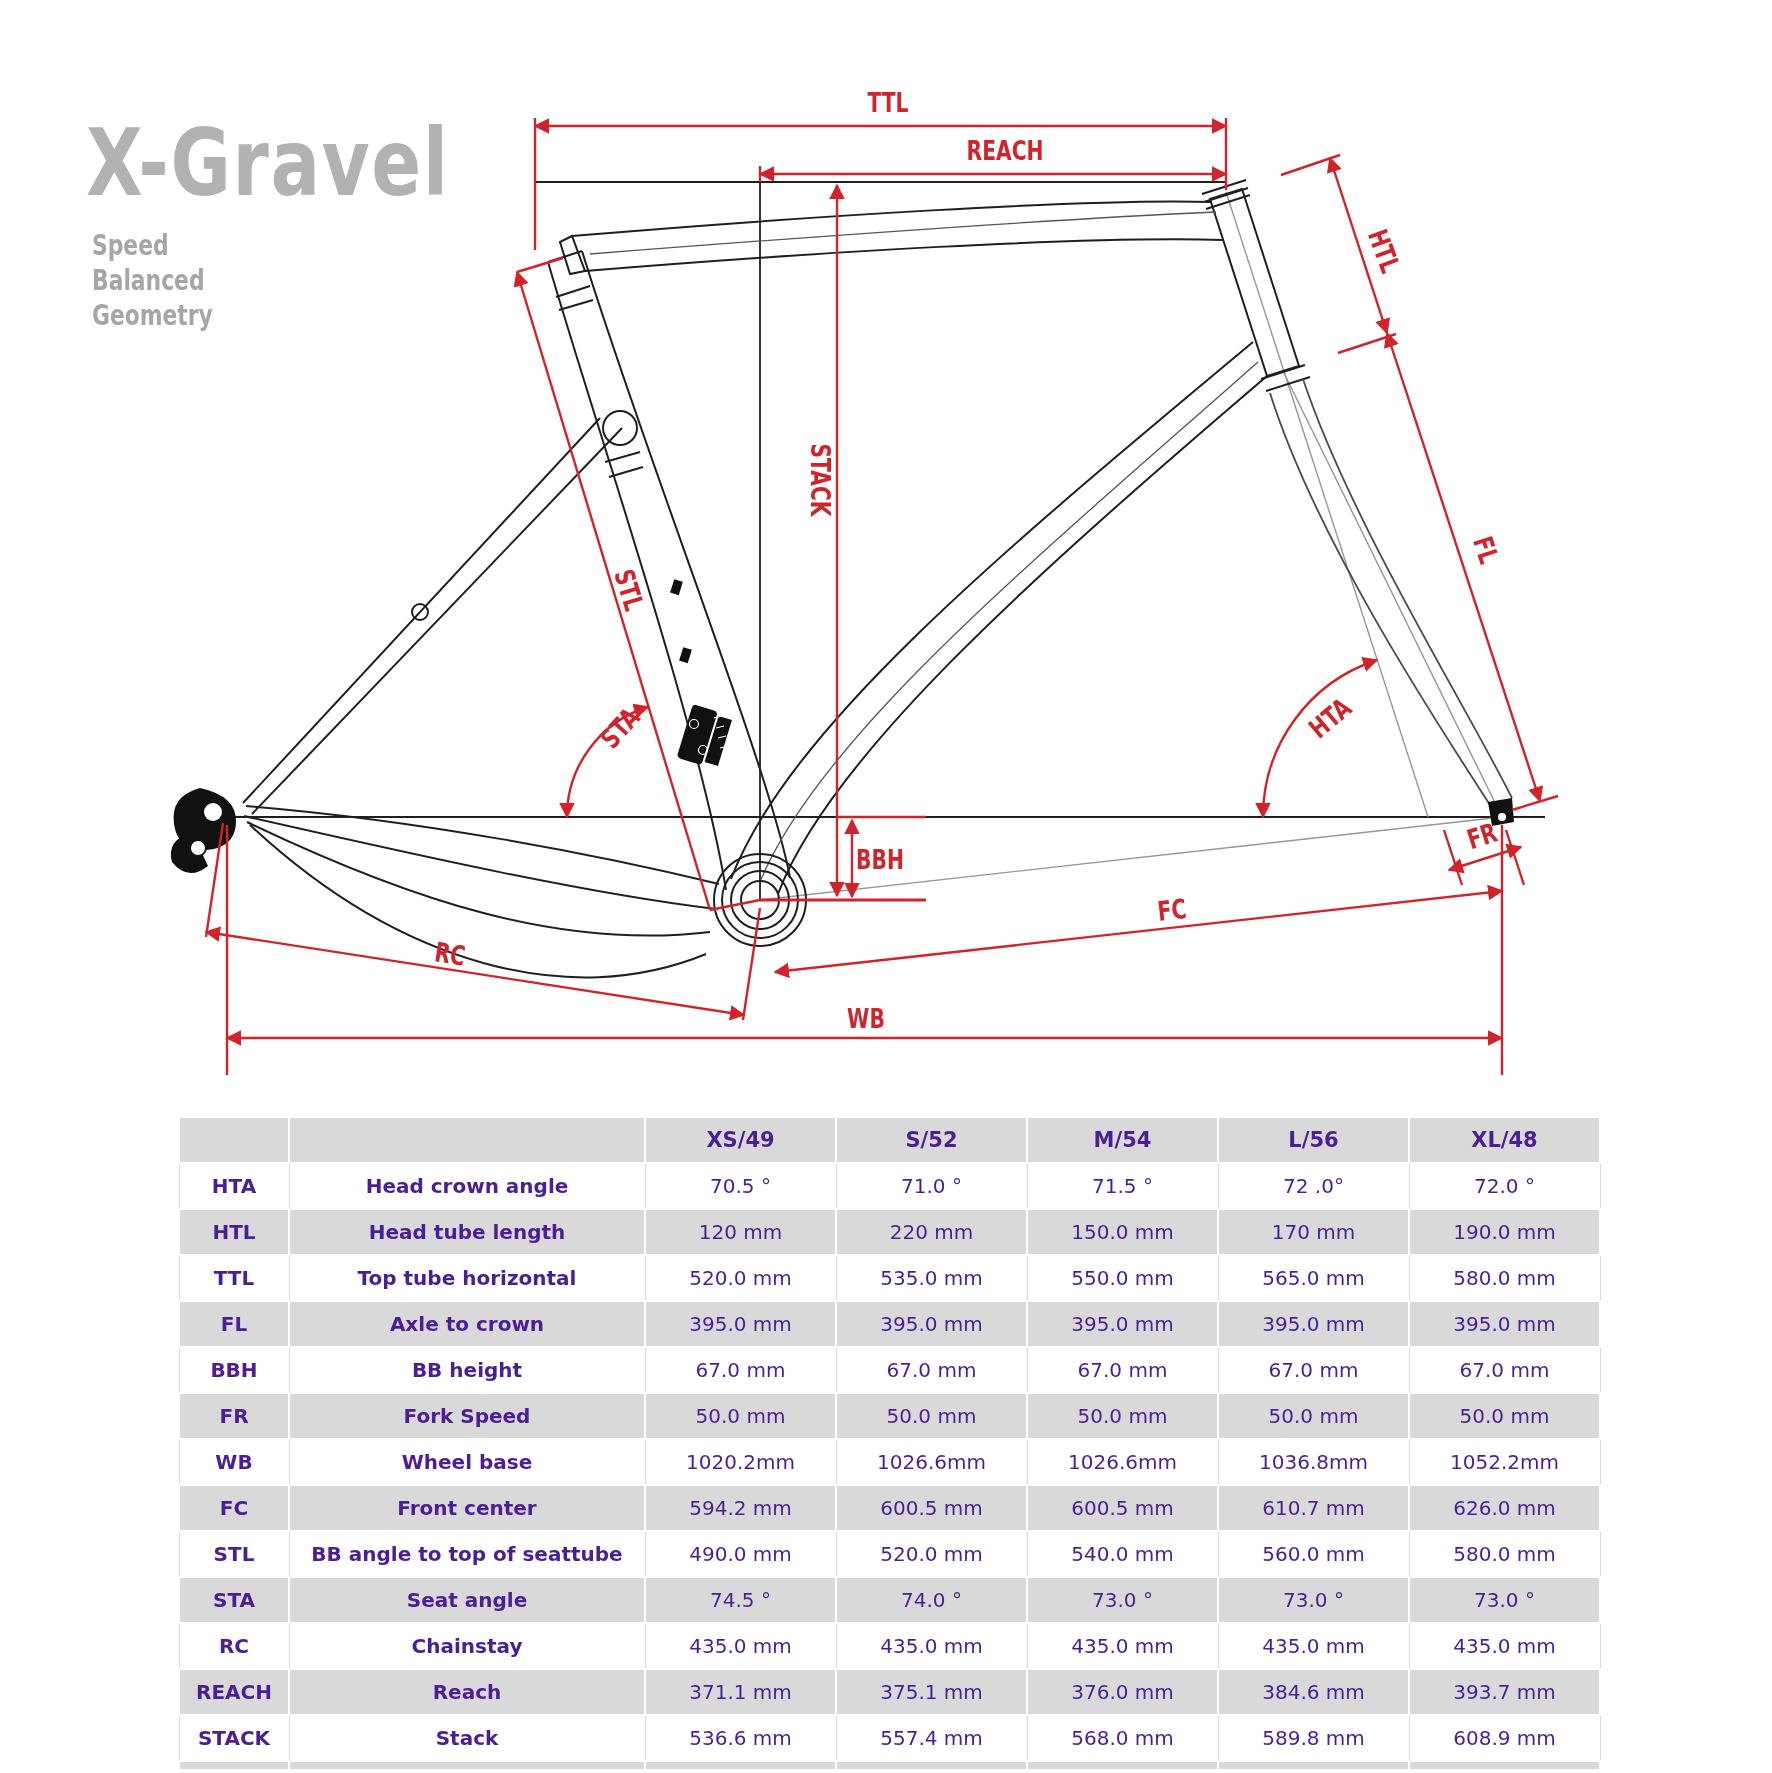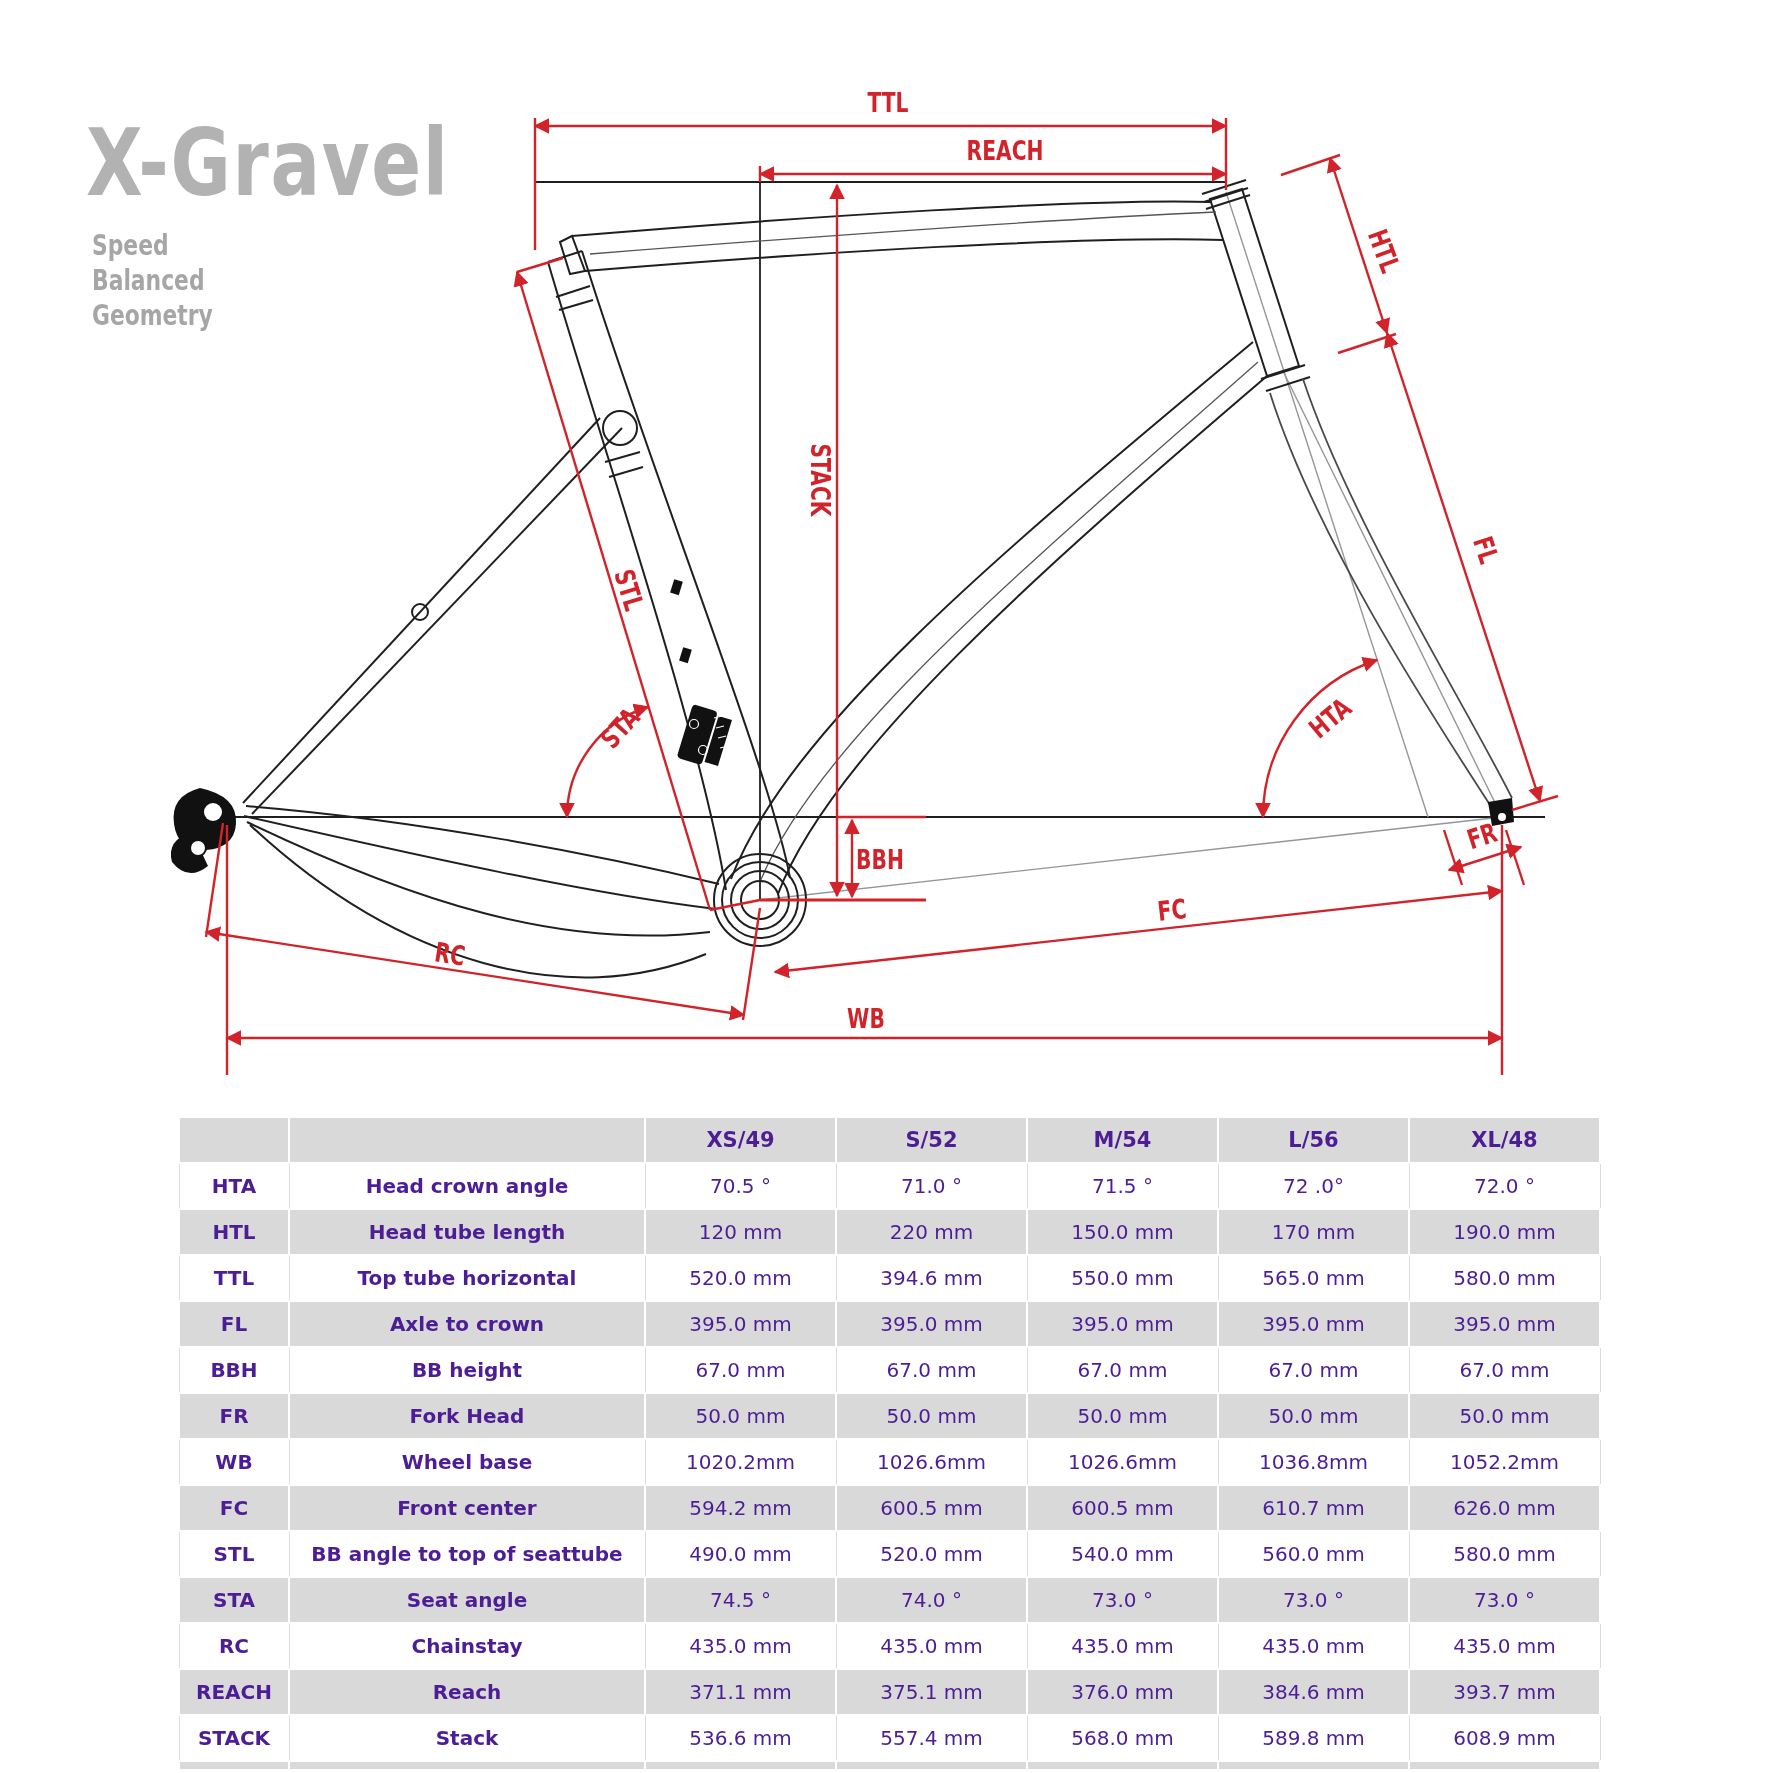--- a/index.html
+++ b/index.html
@@ -222,21 +222,21 @@
           <td>120 mm</td>
           <td>220 mm</td>
           <td>150.0 mm</td>
           <td>170 mm</td>
           <td>190.0 mm</td>
         </tr>
         <tr>
           <th class="abbr">TTL</th>
           <td class="desc">Top tube horizontal</td>
           <td>520.0 mm</td>
-          <td>394.6 mm</td>
+          <td>535.0 mm</td>
           <td>550.0 mm</td>
           <td>565.0 mm</td>
           <td>580.0 mm</td>
         </tr>
         <tr>
           <th class="abbr">FL</th>
           <td class="desc">Axle to crown</td>
           <td>395.0 mm</td>
           <td>395.0 mm</td>
           <td>395.0 mm</td>
@@ -247,21 +247,21 @@
           <th class="abbr">BBH</th>
           <td class="desc">BB height</td>
           <td>67.0 mm</td>
           <td>67.0 mm</td>
           <td>67.0 mm</td>
           <td>67.0 mm</td>
           <td>67.0 mm</td>
         </tr>
         <tr>
           <th class="abbr">FR</th>
-          <td class="desc">Fork Head</td>
+          <td class="desc">Fork Speed</td>
           <td>50.0 mm</td>
           <td>50.0 mm</td>
           <td>50.0 mm</td>
           <td>50.0 mm</td>
           <td>50.0 mm</td>
         </tr>
         <tr>
           <th class="abbr">WB</th>
           <td class="desc">Wheel base</td>
           <td>1020.2mm</td>

